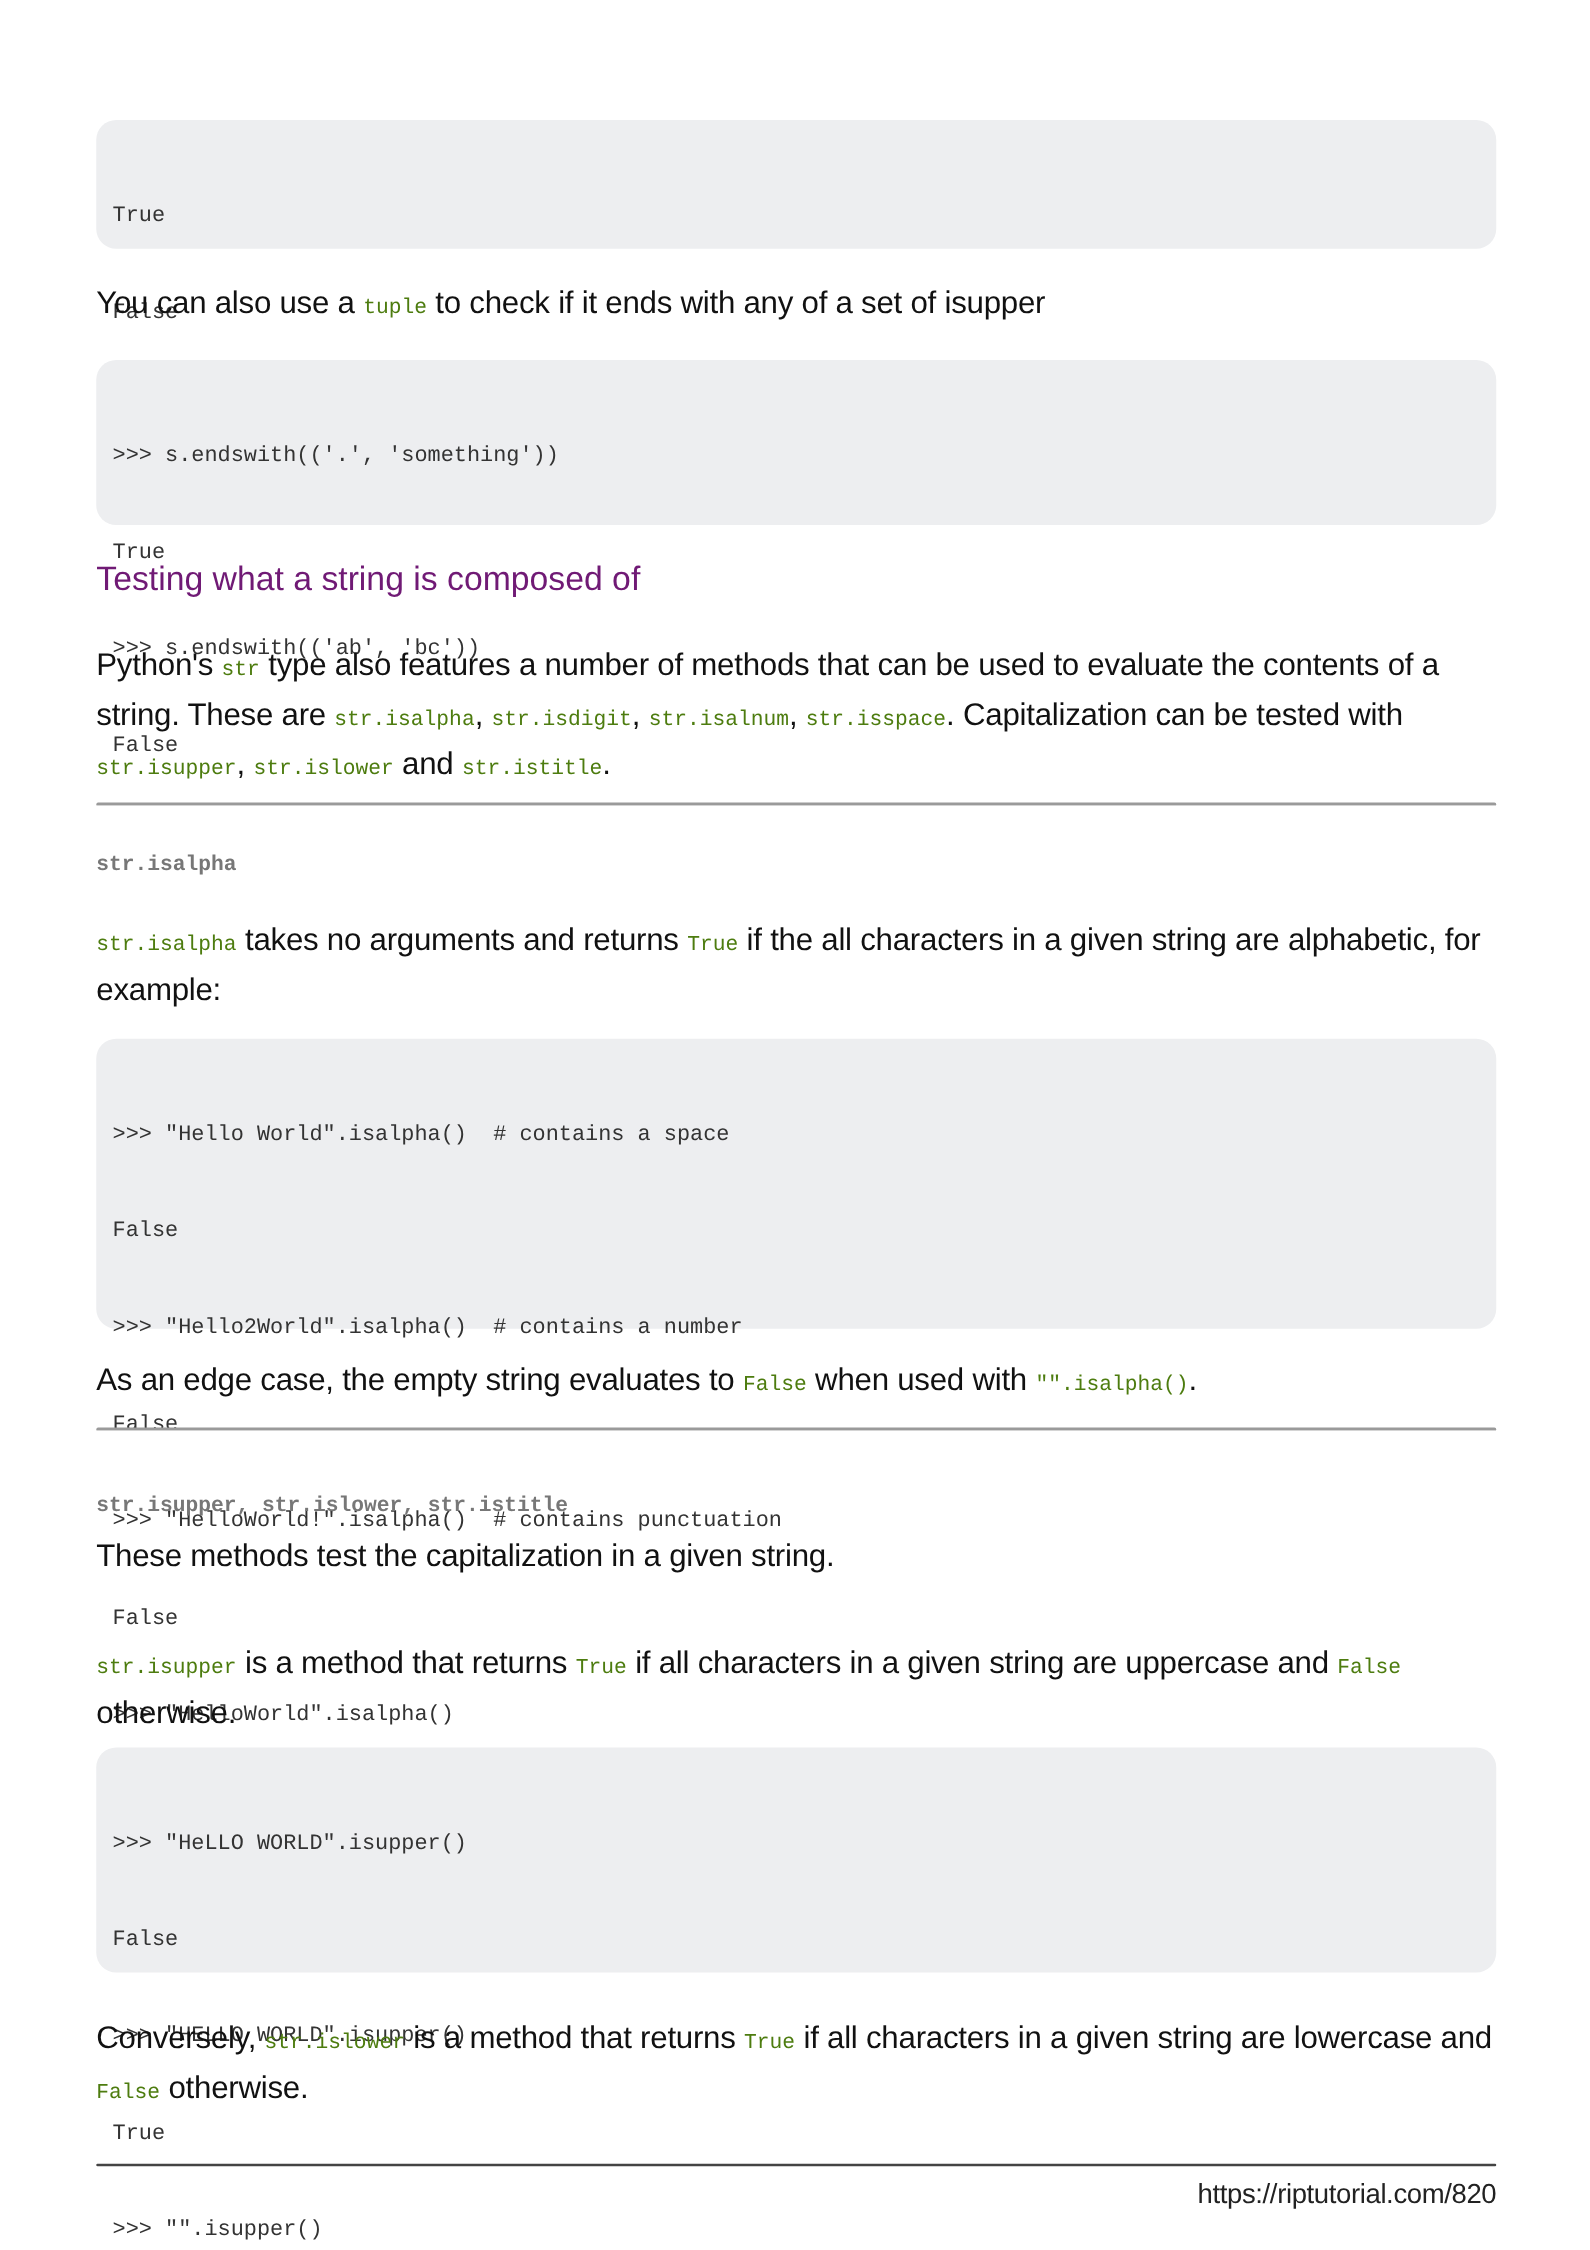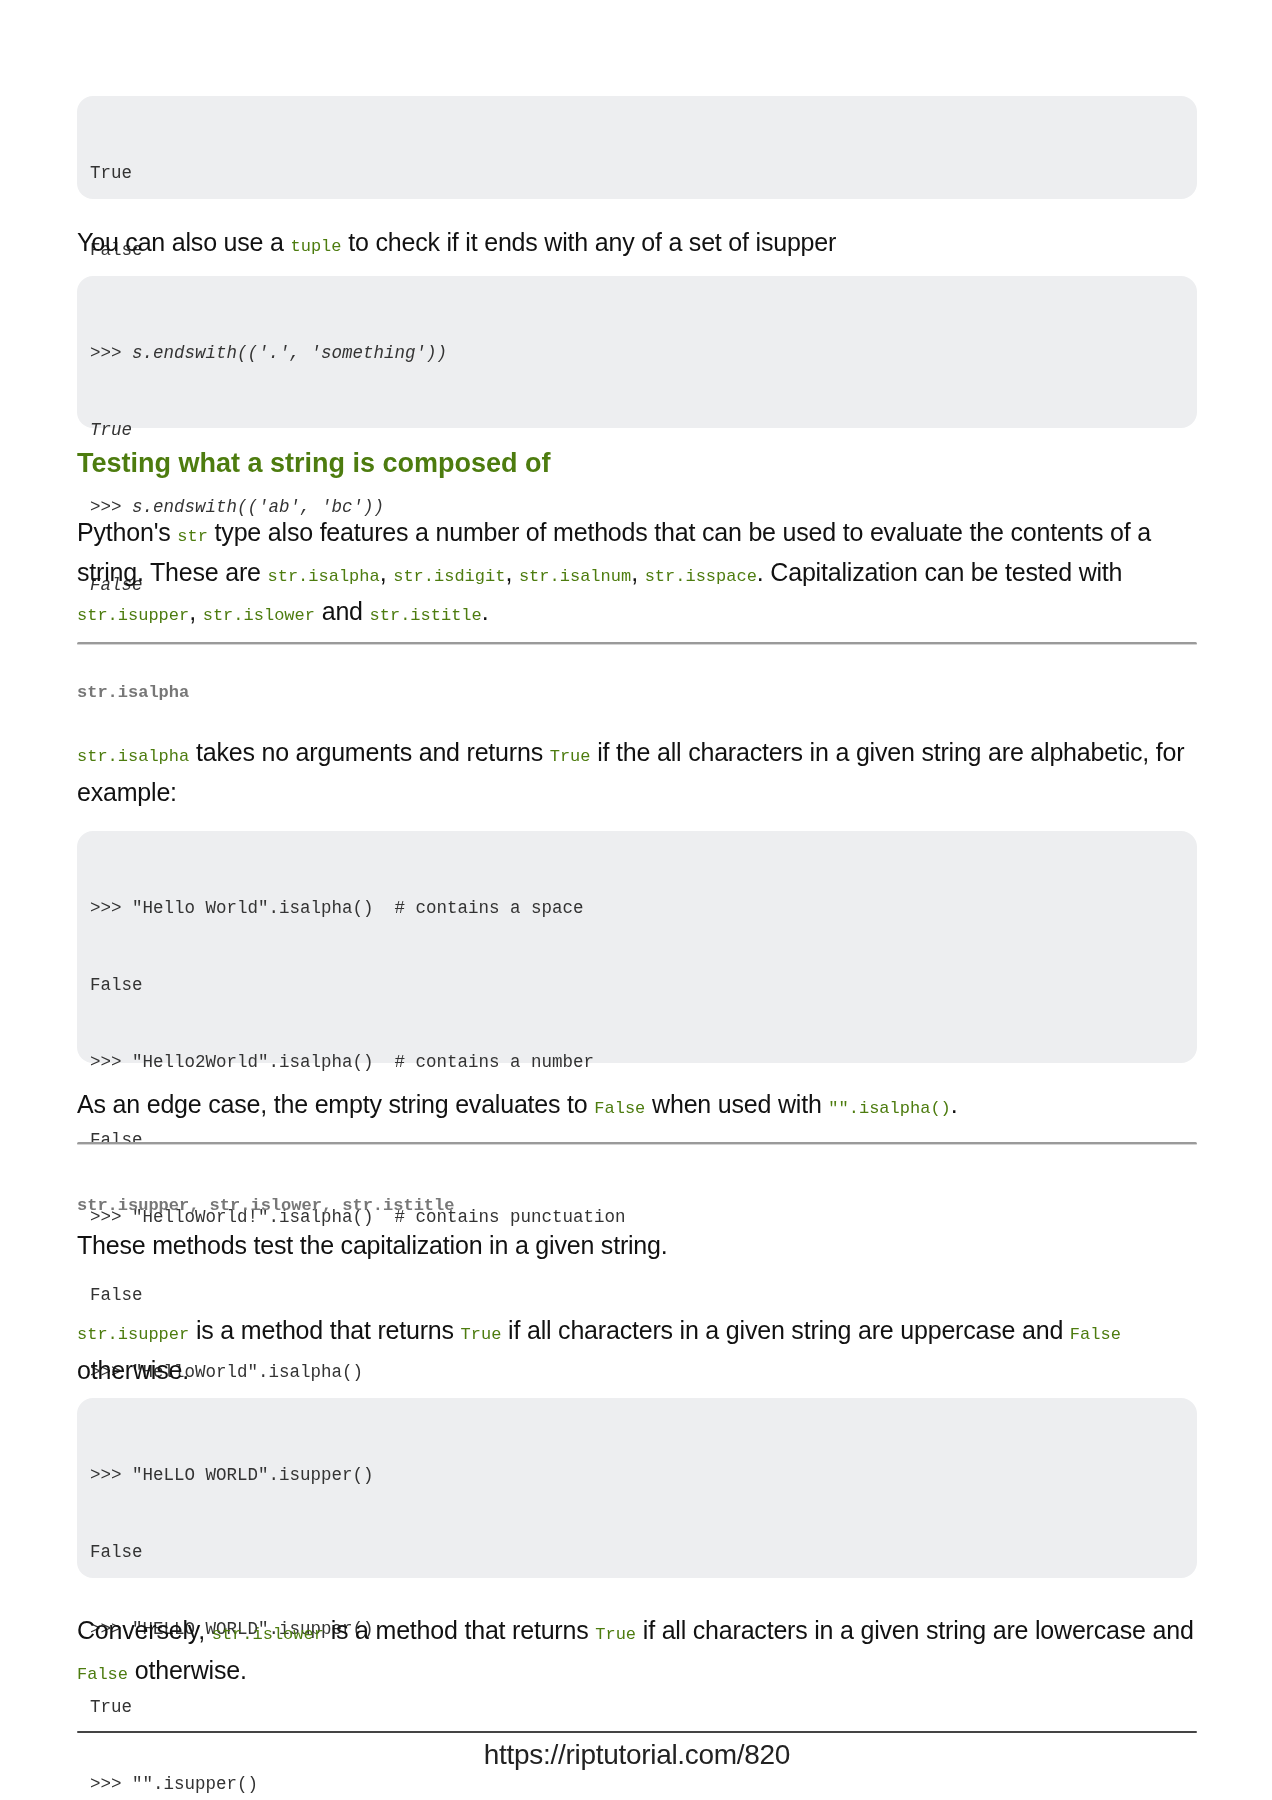--- a/index.html
+++ b/index.html
@@ -5,39 +5,39 @@
   html, body { margin: 0; padding: 0; background: #ffffff; }
   body { width: 1272px; height: 1800px; position: relative; overflow: hidden;
          font-family: "Liberation Sans", sans-serif; color: #111111; }
   .abs { position: absolute; left: 77px; width: 1120px; border-radius: 16px; }
   .code { background: #edeef0; box-sizing: border-box; padding: 13px 13px 0 13px;
           font-family: "Liberation Mono", monospace; font-size: 17.5px; line-height: 25.8px;
           color: #333333; white-space: pre; }
   .code .ln { display: block; height: 25.8px; }
   .p { font-size: 25px; line-height: 34.5px; color: #111111; letter-spacing: -0.2px; }
   .ic { font-family: "Liberation Mono", monospace; font-size: 17px; color: #4d7c0f; letter-spacing: 0; }
-  .h2 { font-size: 27px; font-weight: bold; color: #4d7c0f; line-height: 34px; }
+  .h2 { font-size: 27px; font-weight: normal; color: #701a75; line-height: 34px; }
   .sub { font-family: "Liberation Mono", monospace; font-weight: bold; font-size: 17px; color: #777777; line-height: 22px; }
   .hr { height: 2px; background: #9a9a9a; border-bottom: 1px solid #d4d4d4; }
   .footrule { height: 2px; background: #444444; }
-  .footer { font-size: 28px; color: #222222; line-height: 30px; display: flex; justify-content: center; letter-spacing: -0.3px; }
+  .footer { font-size: 22px; color: #222222; line-height: 30px; display: flex; justify-content: flex-end; letter-spacing: -0.3px; }
 </style>
 </head>
 <body>
 
 <div class="abs code" style="top:96px;height:103px;">
   <span class="ln">True</span>
   <span class="ln">False</span>
 </div>
 
 <div class="abs p" style="top:225px;">
   <span>You can also use a </span><span class="ic">tuple</span><span> to check if it ends with any of a set of isupper</span>
 </div>
 
-<div class="abs code" style="top:276px;height:152px;font-style:italic;">
+<div class="abs code" style="top:288px;height:132px;">
   <span class="ln">&gt;&gt;&gt; s.endswith(('.', 'something'))</span>
   <span class="ln">True</span>
   <span class="ln">&gt;&gt;&gt; s.endswith(('ab', 'bc'))</span>
   <span class="ln">False</span>
 </div>
 
 <div class="abs h2" style="top:446px;">Testing what a string is composed of</div>
 
 <div class="abs p" style="top:515px;">
   <span>Python's </span><span class="ic">str</span><span> type also features a number of methods that can be used to evaluate the contents of a string. These are </span><span class="ic">str.isalpha</span><span>, </span><span class="ic">str.isdigit</span><span>, </span><span class="ic">str.isalnum</span><span>, </span><span class="ic">str.isspace</span><span>. Capitalization can be tested with </span><span class="ic">str.isupper</span><span>, </span><span class="ic">str.islower</span><span> and </span><span class="ic">str.istitle</span><span>.</span>

